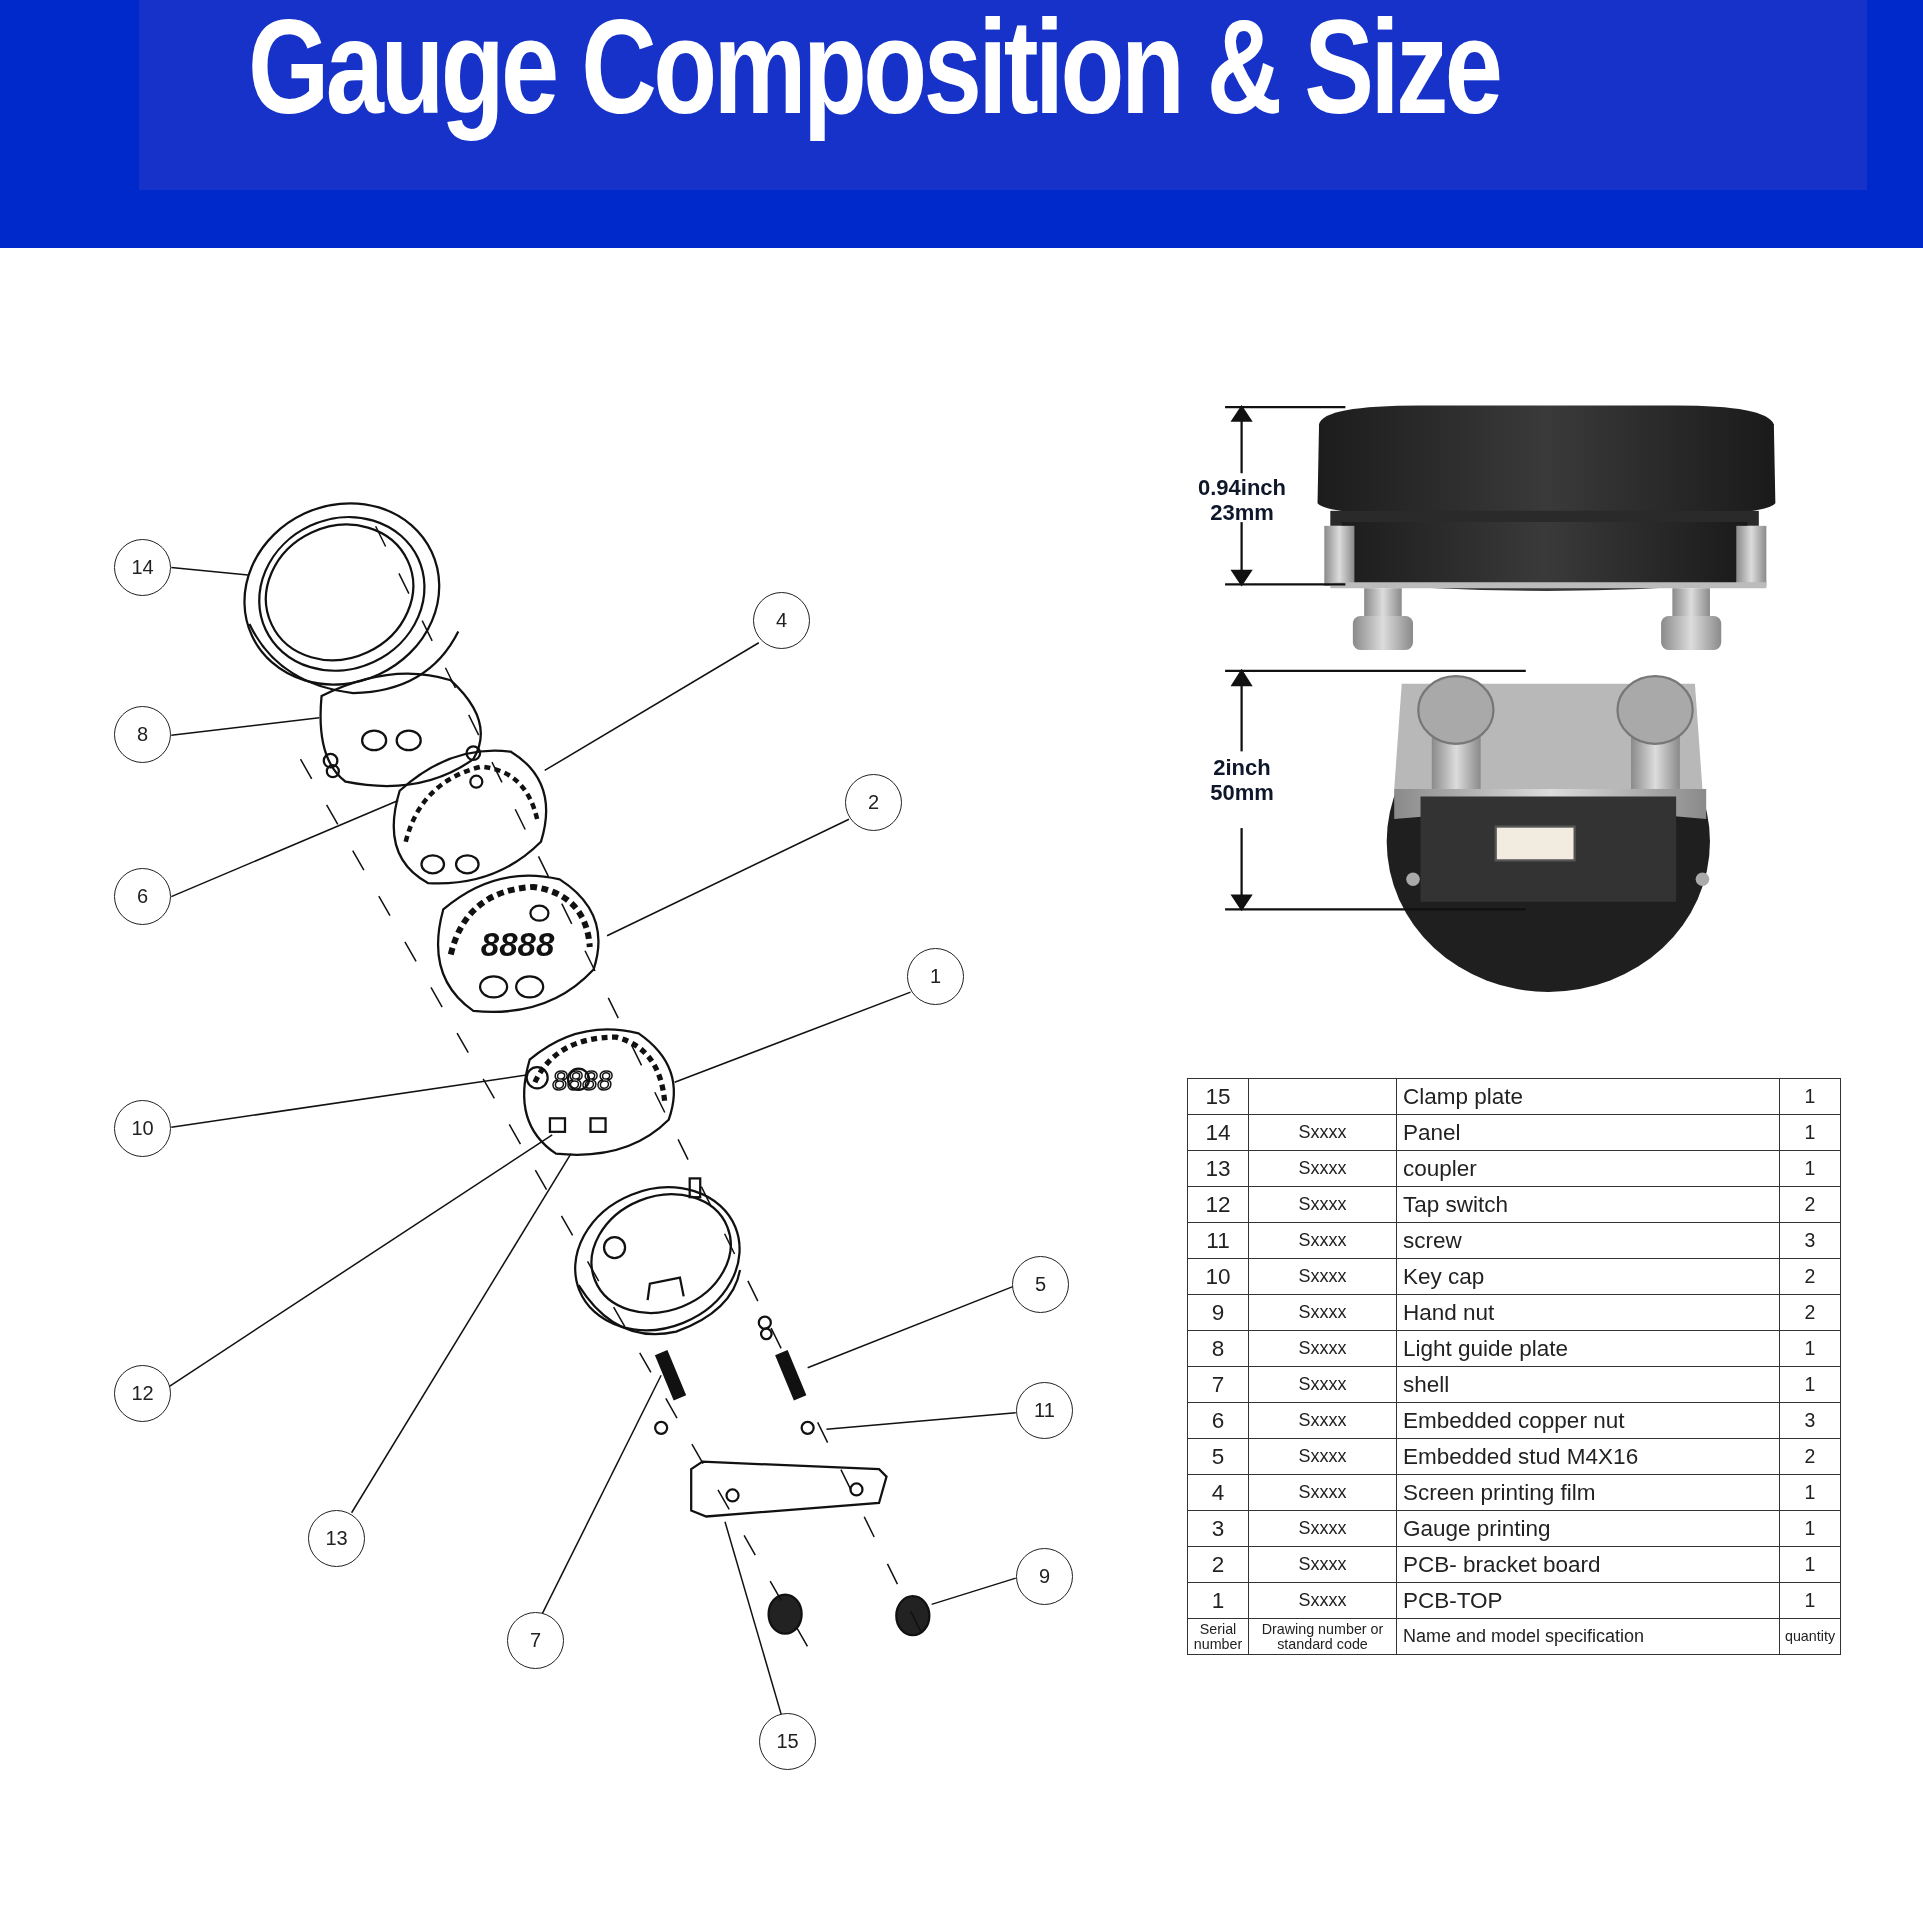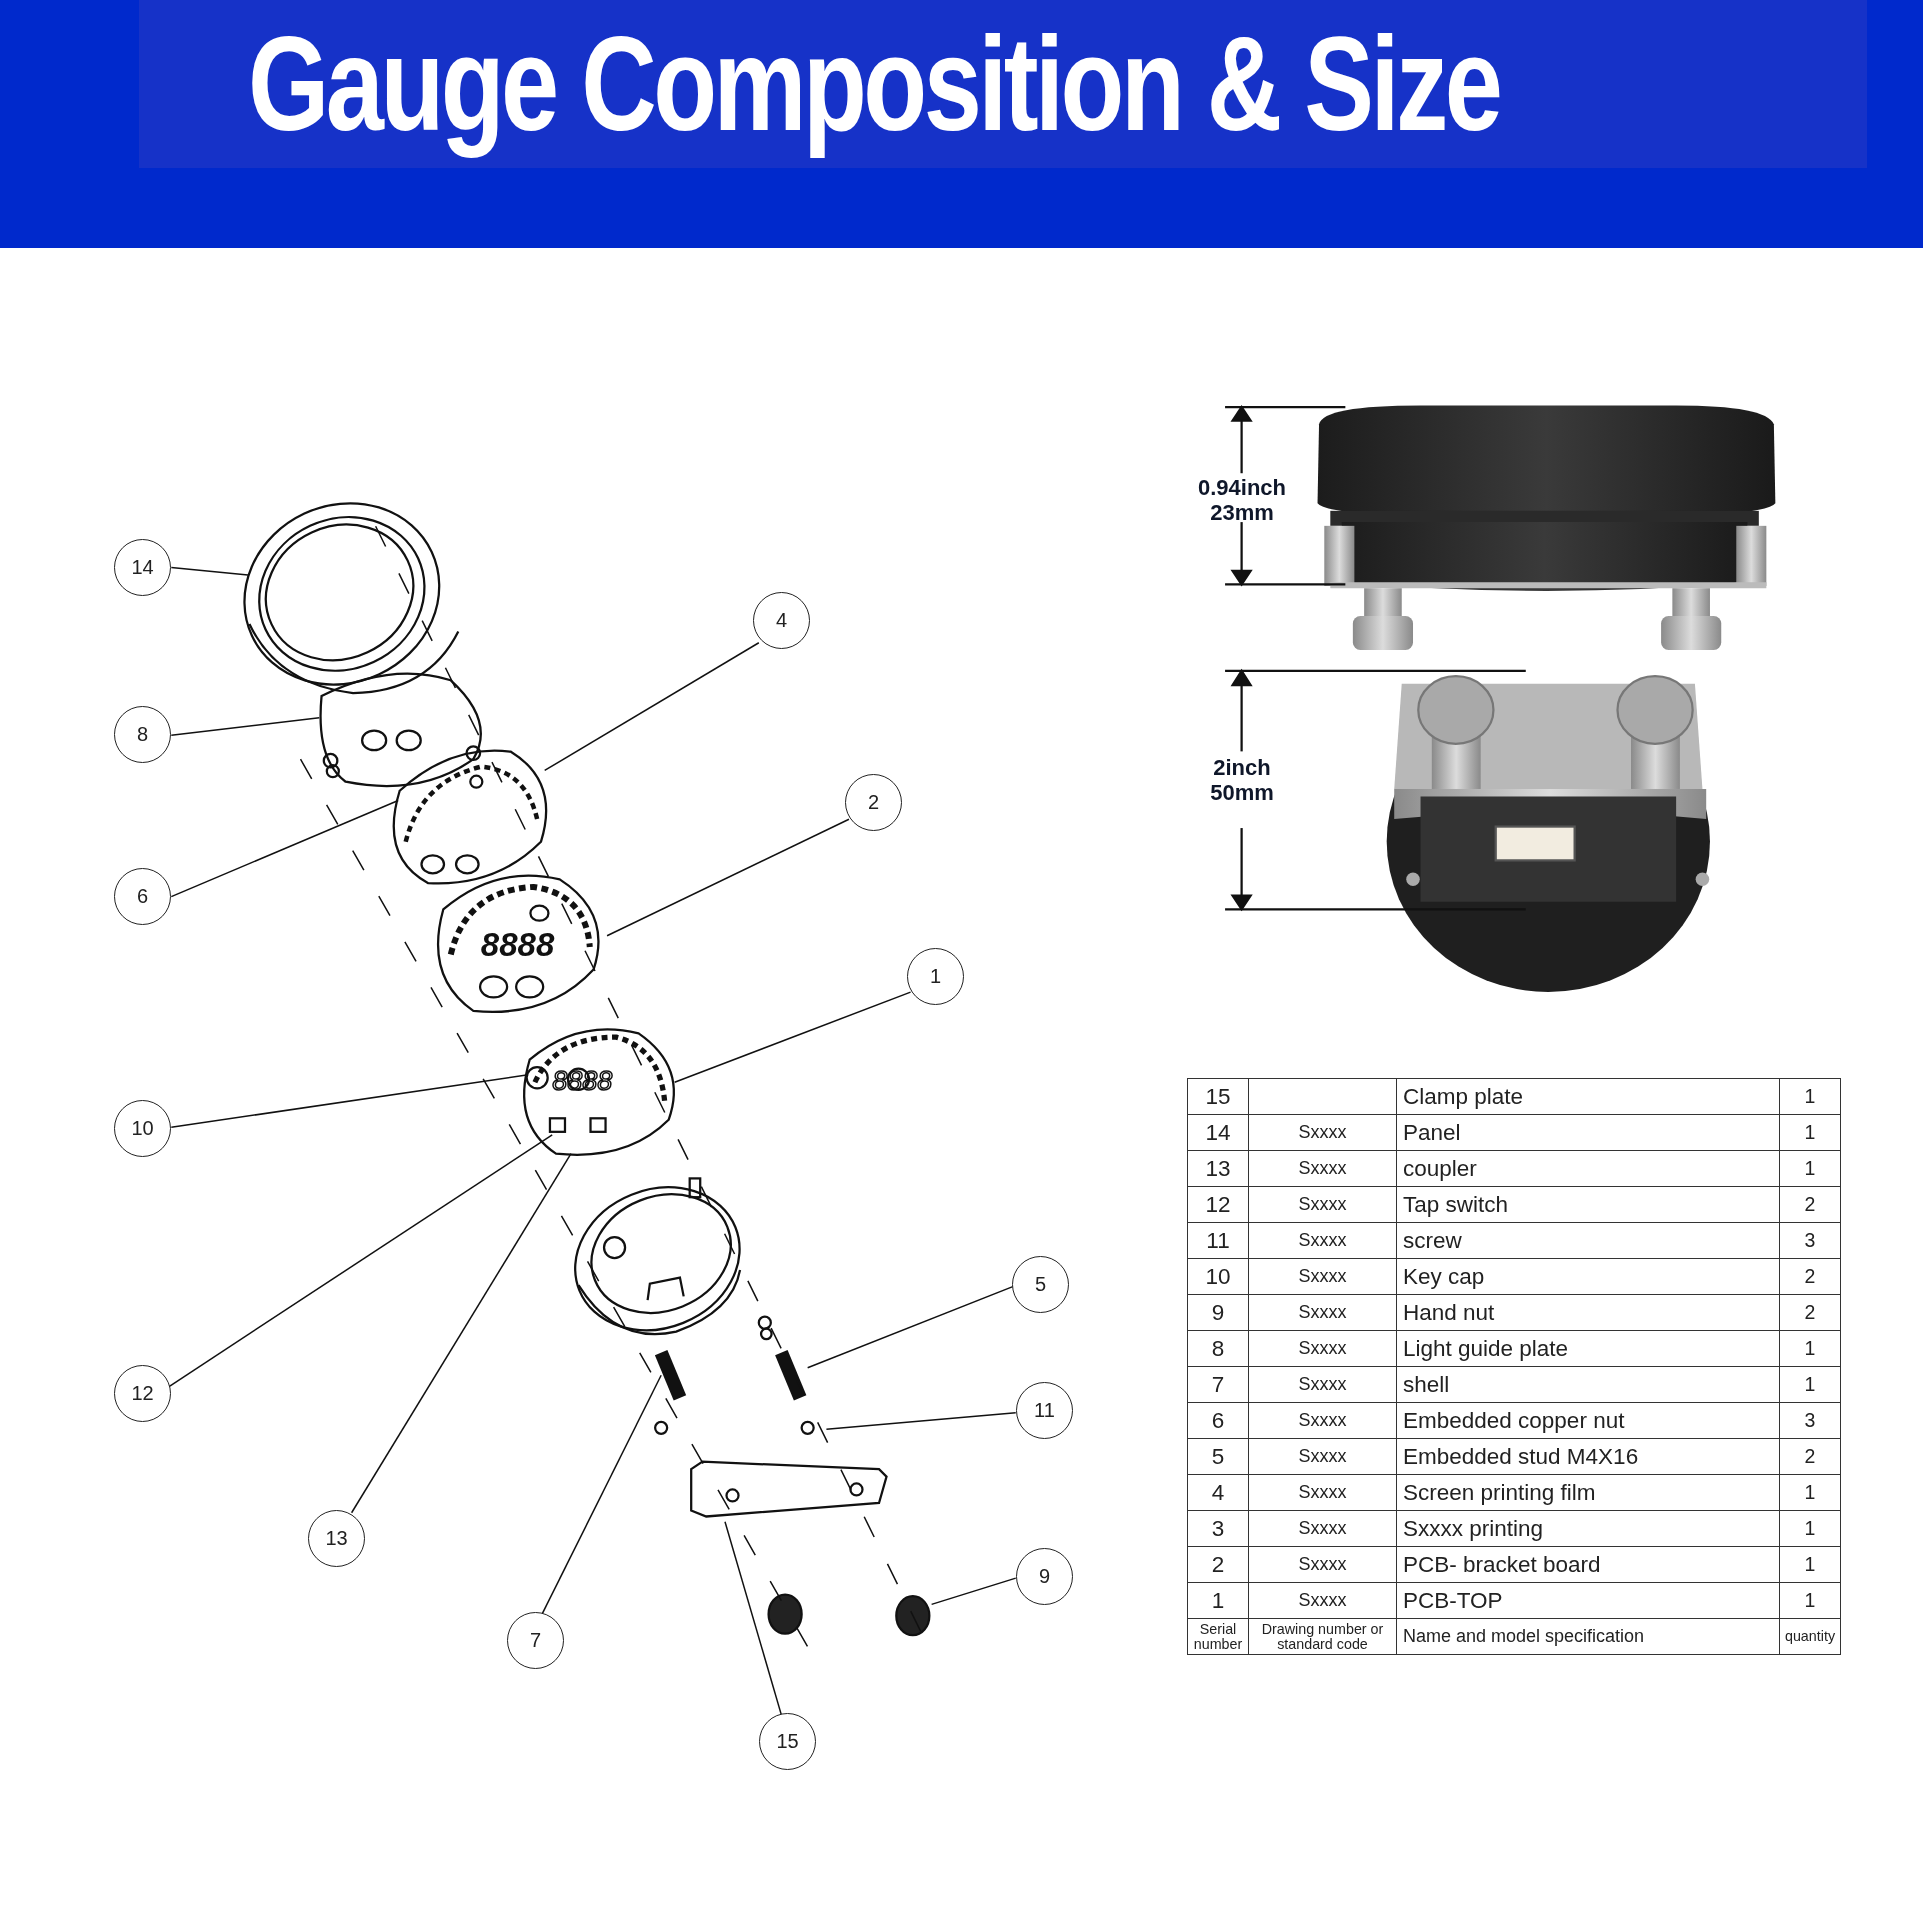--- a/index.html
+++ b/index.html
@@ -1,20 +1,20 @@
 <!DOCTYPE html>
 <html style="font-size:12px"><head>
 <meta charset="utf-8">
 <style>
   html, body { margin:0; padding:0; }
   body { width:1924px; height:1924px; background:#ffffff; position:relative; overflow:hidden;
          font-family:"Liberation Sans", sans-serif; color:#111; }
   .banner { position:absolute; left:0; top:0; width:1924px; height:248px; background:#0029cc; }
-  .banner-inner { position:absolute; left:139px; top:0; width:1728px; height:168px; background:#1632c8;
-                  display:flex; align-items:center; }
+  .banner-inner { position:absolute; left:139px; top:0; width:1728px; height:190px; background:#1632c8;
+                  display:flex; align-items:flex-start; }
   .title { margin-left:109px; font-family:"Liberation Sans", sans-serif; font-weight:bold; color:#fff;
            font-size:134px; letter-spacing:-4.5px; transform:scaleX(0.78); transform-origin:left center;
            white-space:nowrap; line-height:1; }
   .diagram { position:absolute; left:0; top:248px; width:1157px; height:1676px; }
   .callout { position:absolute; width:57px; height:57px; border:1.5px solid #222; border-radius:50%;
              background:#fff; display:flex; align-items:center; justify-content:center;
              font-size:20px; color:#222; box-sizing:border-box; }
   .photo { position:absolute; }
   .dim-label { position:absolute; text-align:center; font-weight:bold; font-size:22px; line-height:1.15; color:#0f172a; }
   table.bom { position:absolute; left:1187px; top:1078px; width:654px; border-collapse:collapse;
@@ -290,21 +290,21 @@
       </tr>
     <tr>
         <td class="c1">4</td>
         <td class="c2">Sxxxx</td>
         <td class="c3">Screen printing film</td>
         <td class="c4">1</td>
       </tr>
     <tr>
         <td class="c1">3</td>
         <td class="c2">Sxxxx</td>
-        <td class="c3">Sxxxx printing</td>
+        <td class="c3">Gauge printing</td>
         <td class="c4">1</td>
       </tr>
     <tr>
         <td class="c1">2</td>
         <td class="c2">Sxxxx</td>
         <td class="c3">PCB- bracket board</td>
         <td class="c4">1</td>
       </tr>
     <tr>
         <td class="c1">1</td>

